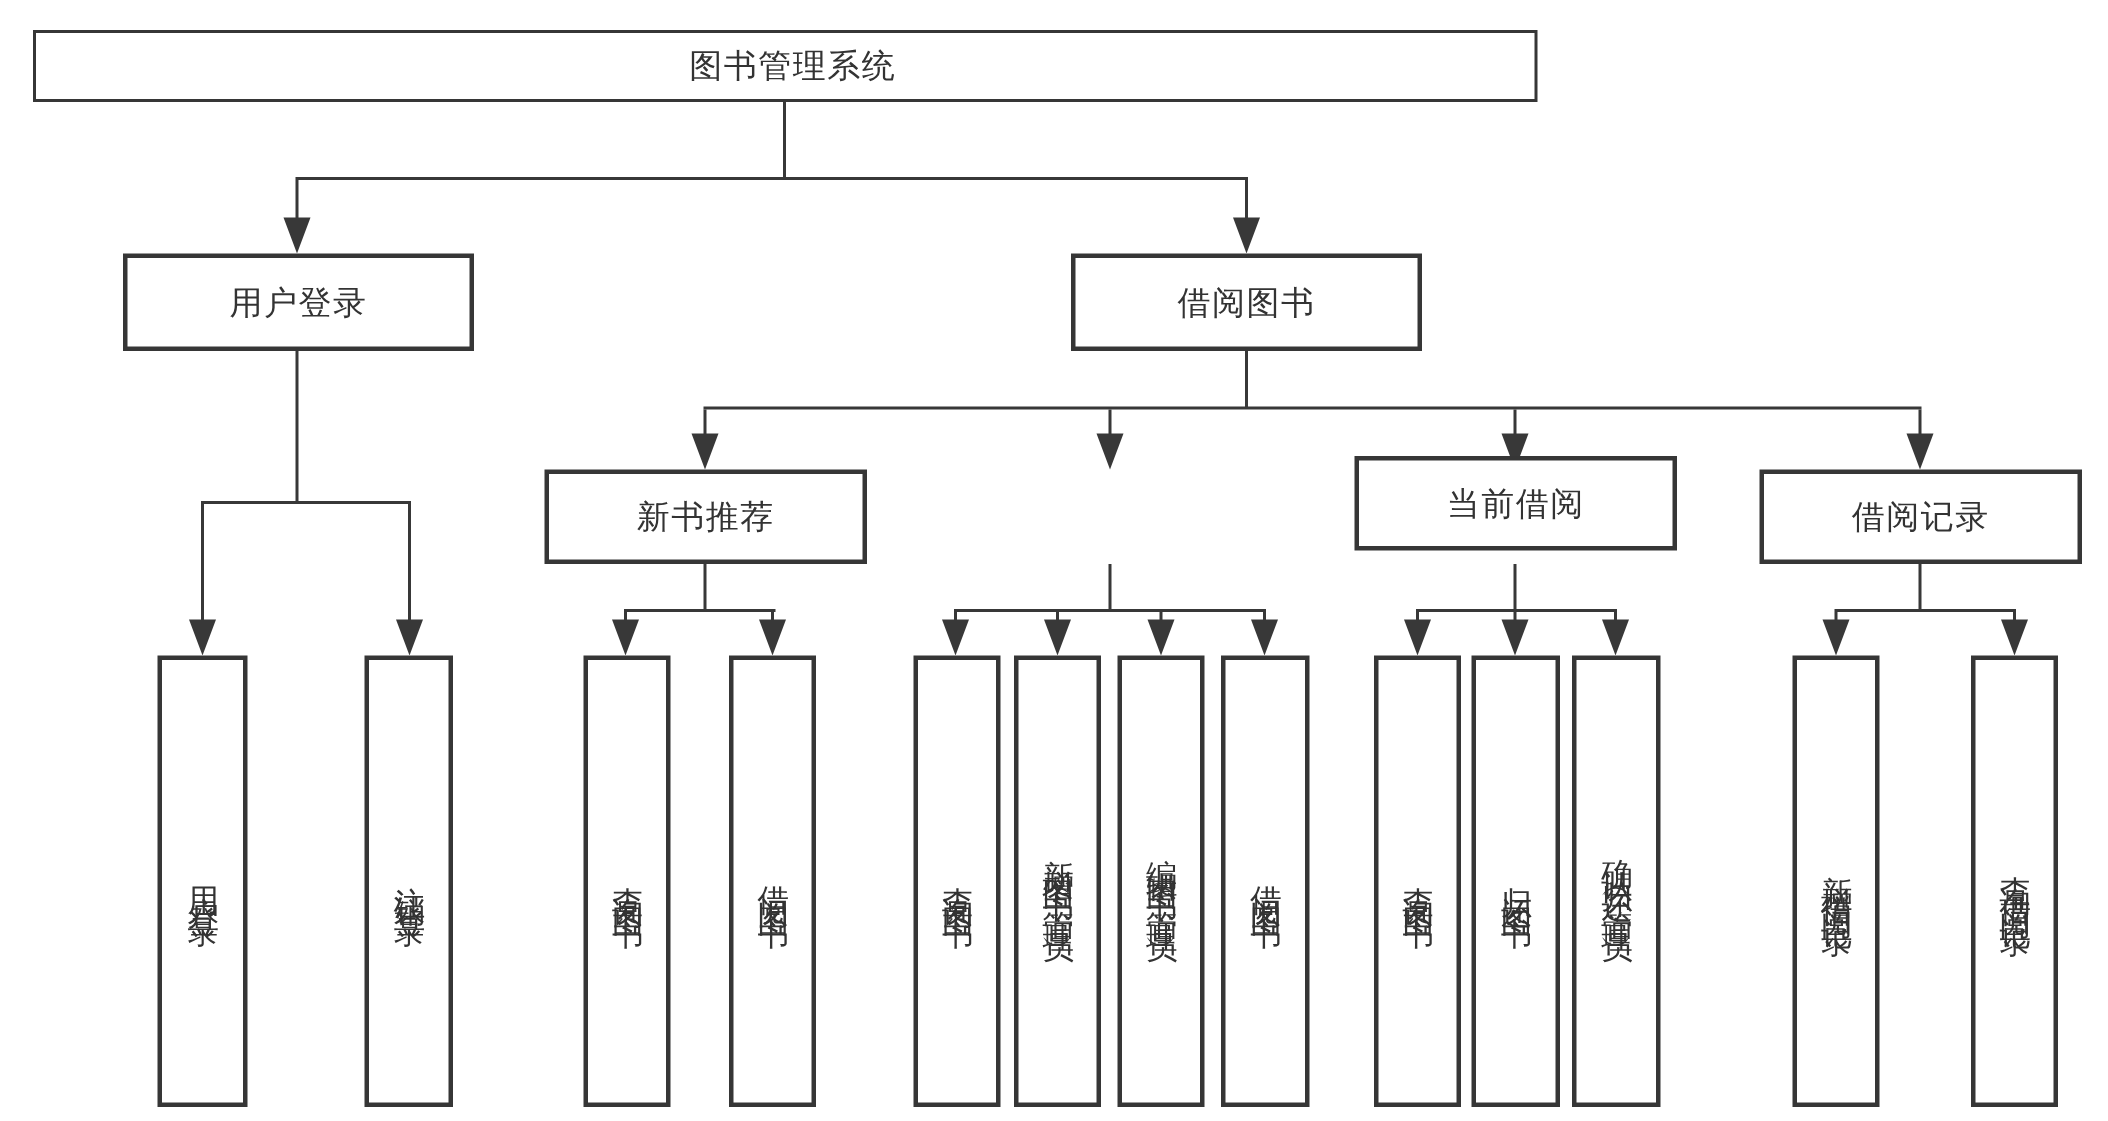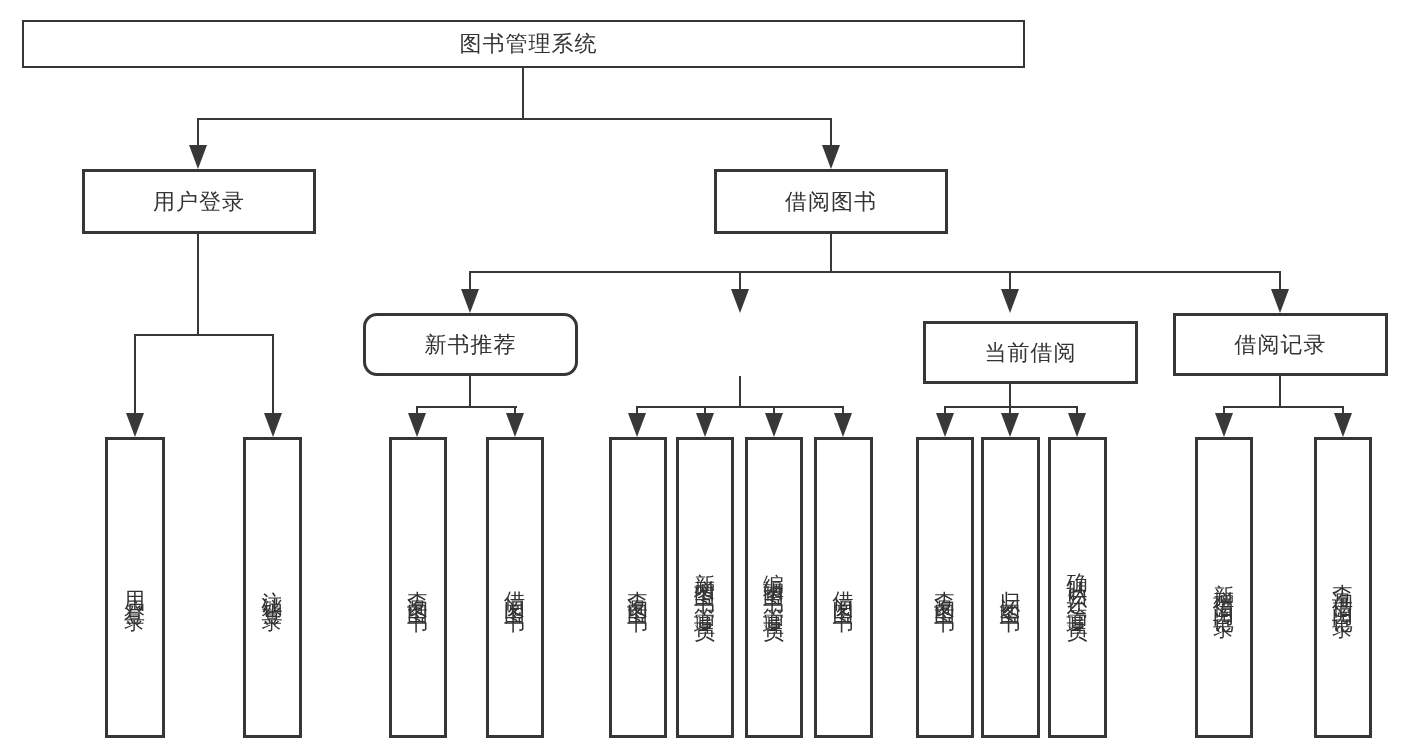--- a/index.html
+++ b/index.html
@@ -123,24 +123,24 @@
     <span>图书管理系统</span>
   </div>
 
   <div class="node" style="left:82px; top:169px; width:234px; height:65px;">
     <span>用户登录</span>
   </div>
   <div class="node" style="left:714px; top:169px; width:234px; height:65px;">
     <span>借阅图书</span>
   </div>
 
-  <div class="node" style="left:363px; top:313px; width:215px; height:63px;border-radius:14px;">
+  <div class="node" style="left:363px; top:313px; width:215px; height:63px;">
     <span>新书推荐</span>
   </div>
-  <div class="node" style="left:903px; top:321px; width:215px; height:63px;margin-left:20px;">
+  <div class="node" style="left:903px; top:304px; width:215px; height:63px;">
     <span>当前借阅</span>
   </div>
   <div class="node" style="left:1173px; top:313px; width:215px; height:63px;">
     <span>借阅记录</span>
   </div>
 
   <div class="node vertical" style="left:105px; top:437px; width:60px; height:301px;">
     <span class="vtext">用户登录</span>
   </div>
   <div class="node vertical" style="left:243px; top:437px; width:59px; height:301px;">

